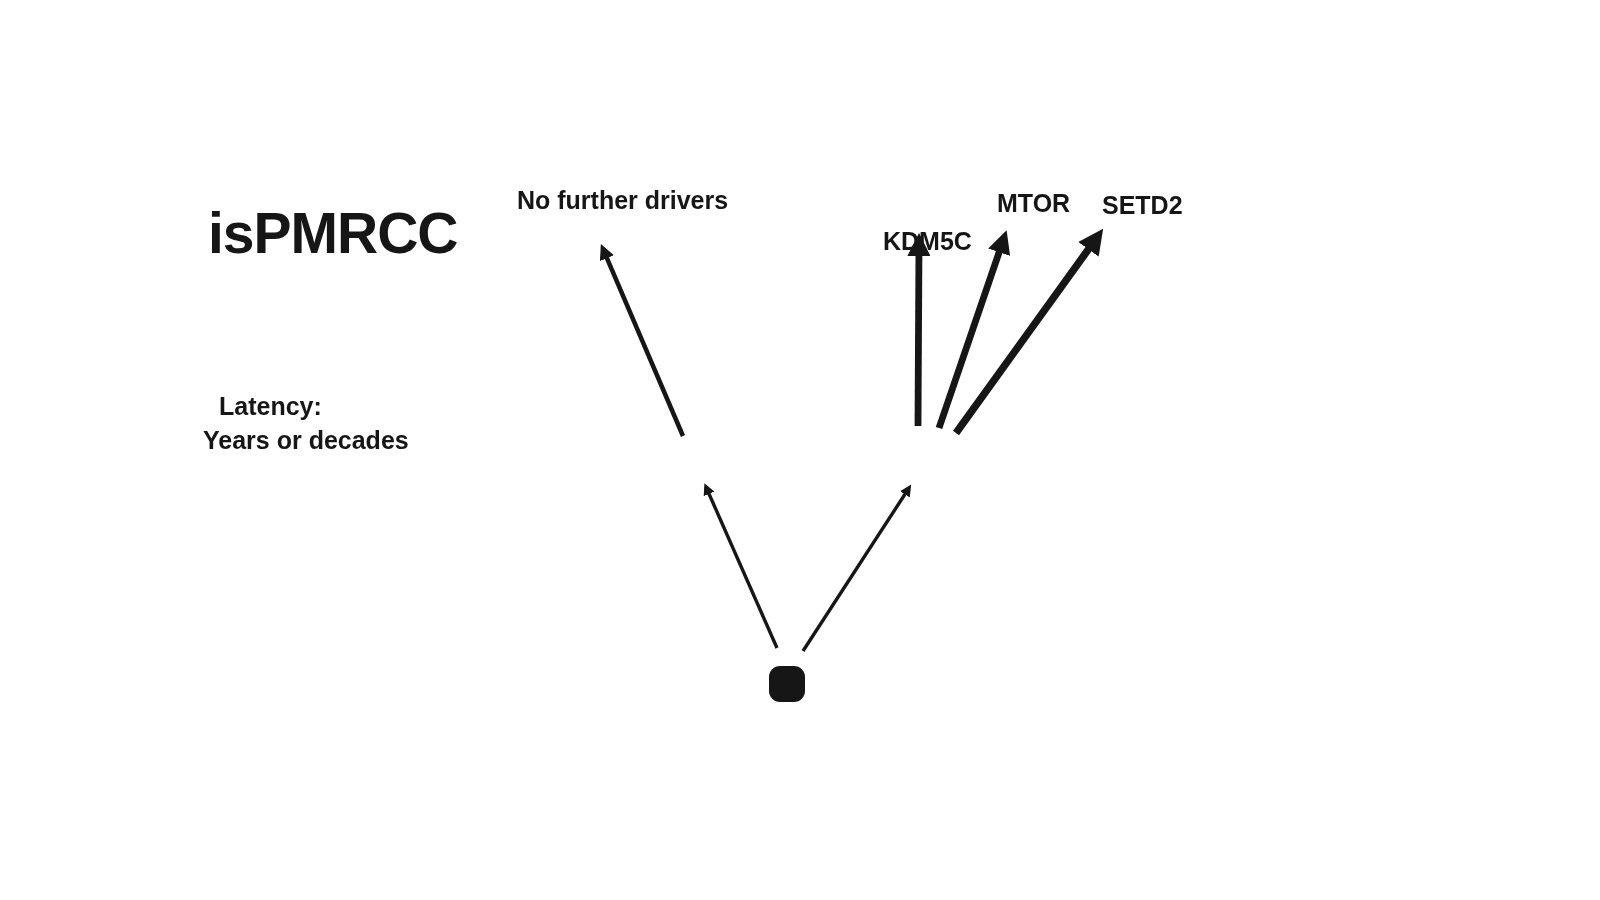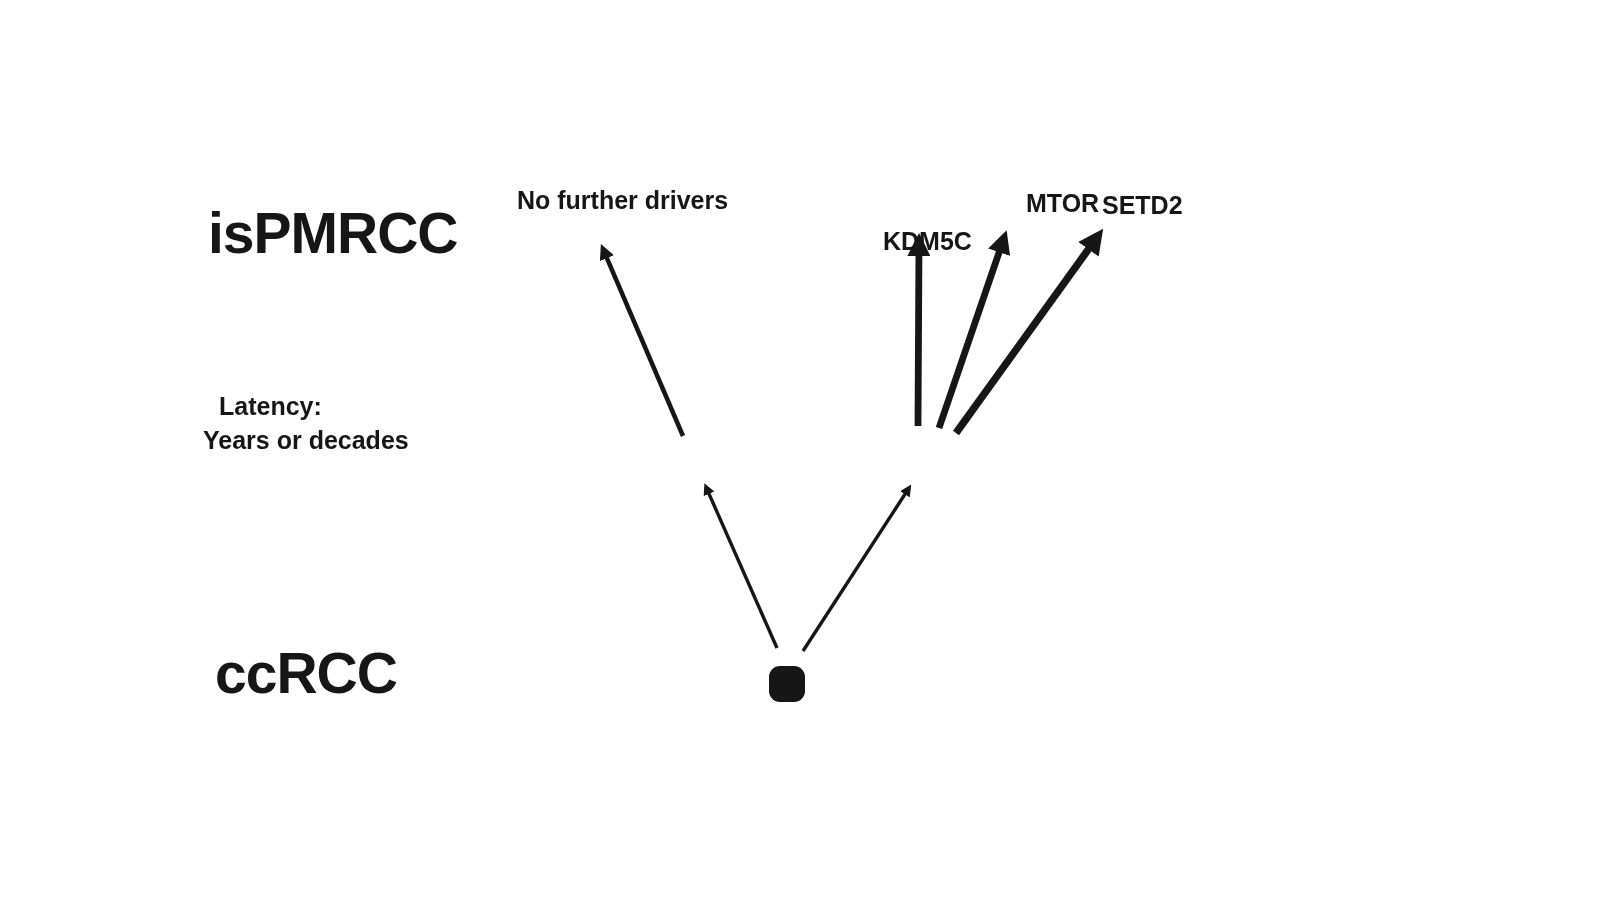--- a/index.html
+++ b/index.html
@@ -26,21 +26,21 @@
     font-size: 57px;
     letter-spacing: -1px;
   }
   .small {
     font-size: 25px;
   }
   .lbl-ispmrcc { left: 208px; top: 188px; margin-top: 16px; }
   .lbl-ccrcc   { left: 215px; top: 644px; }
   .lbl-nofurther { left: 517px; top: 187px; }
   .lbl-kdm5c  { left: 883px;  top: 192px; margin-top: 36px; }
-  .lbl-mtor   { left: 1026px;  top: 190px; }
+  .lbl-mtor   { left: 997px;  top: 190px; }
   .lbl-setd2  { left: 1102px; top: 192px; text-align: center; }
   .lbl-latency1 { left: 219px; top: 393px; }
   .lbl-latency2 { left: 203px; top: 427px; }
   .founder-dot {
     position: absolute;
     left: 769px;
     top: 666px;
     width: 36px;
     height: 36px;
     border-radius: 11px;
@@ -93,18 +93,17 @@
   <div class="lbl small lbl-kdm5c">KDM5C</div>
 
   <div class="lbl small lbl-mtor">MTOR</div>
 
   <div class="lbl small lbl-setd2">SETD2</div>
 
   <div class="lbl small lbl-latency1">Latency:</div>
 
   <div class="lbl small lbl-latency2">Years or decades</div>
 
-  <div class="lbl big lbl-ccrcc">ccRCC</div>
 
   <div class="founder-dot"></div>
 
 
 </div>
 
 </body></html>

